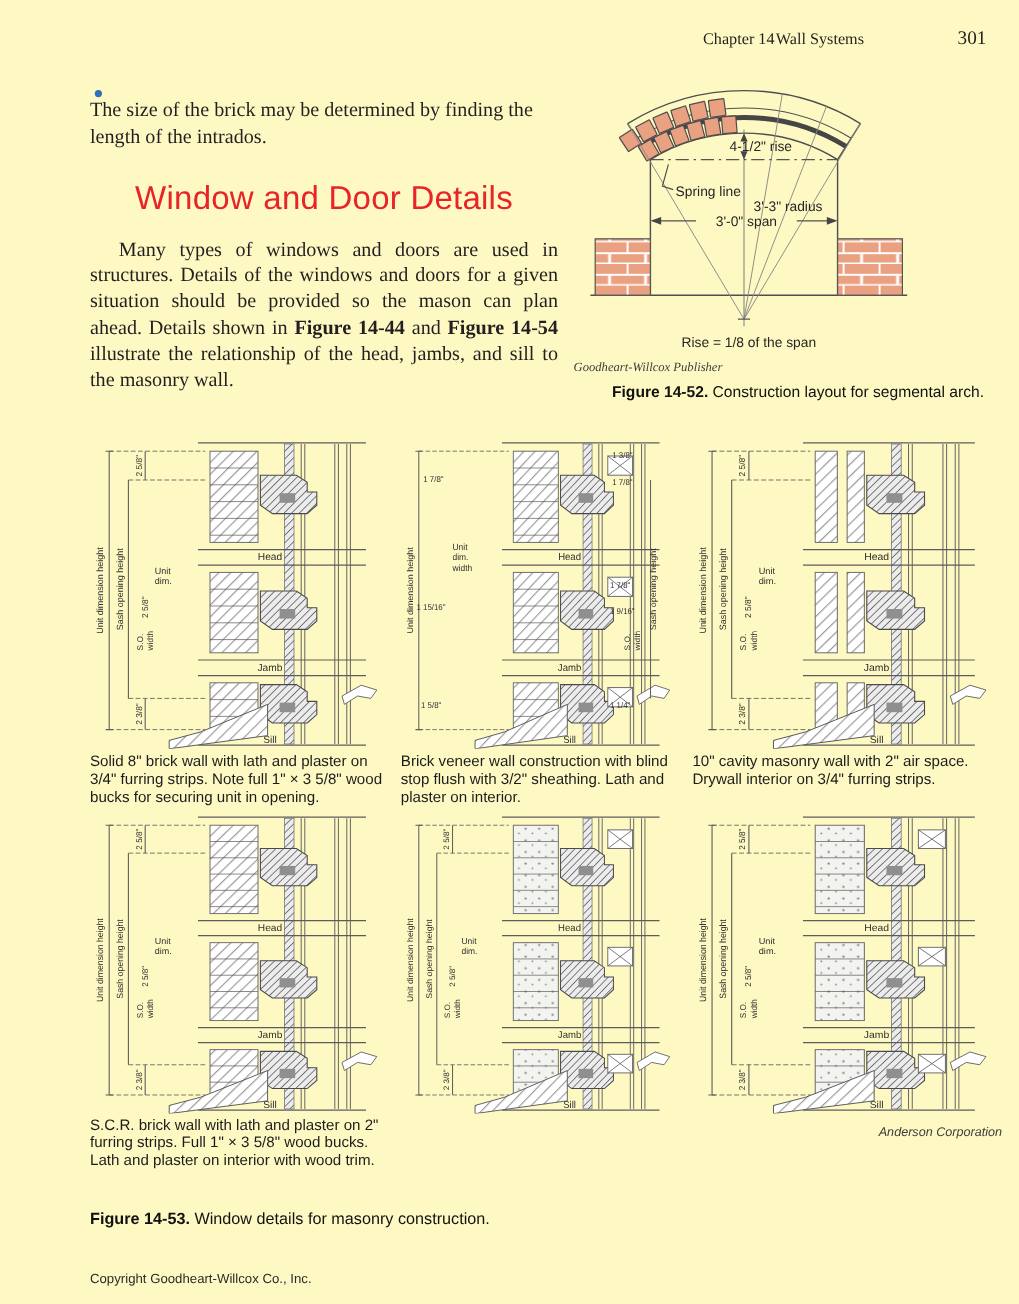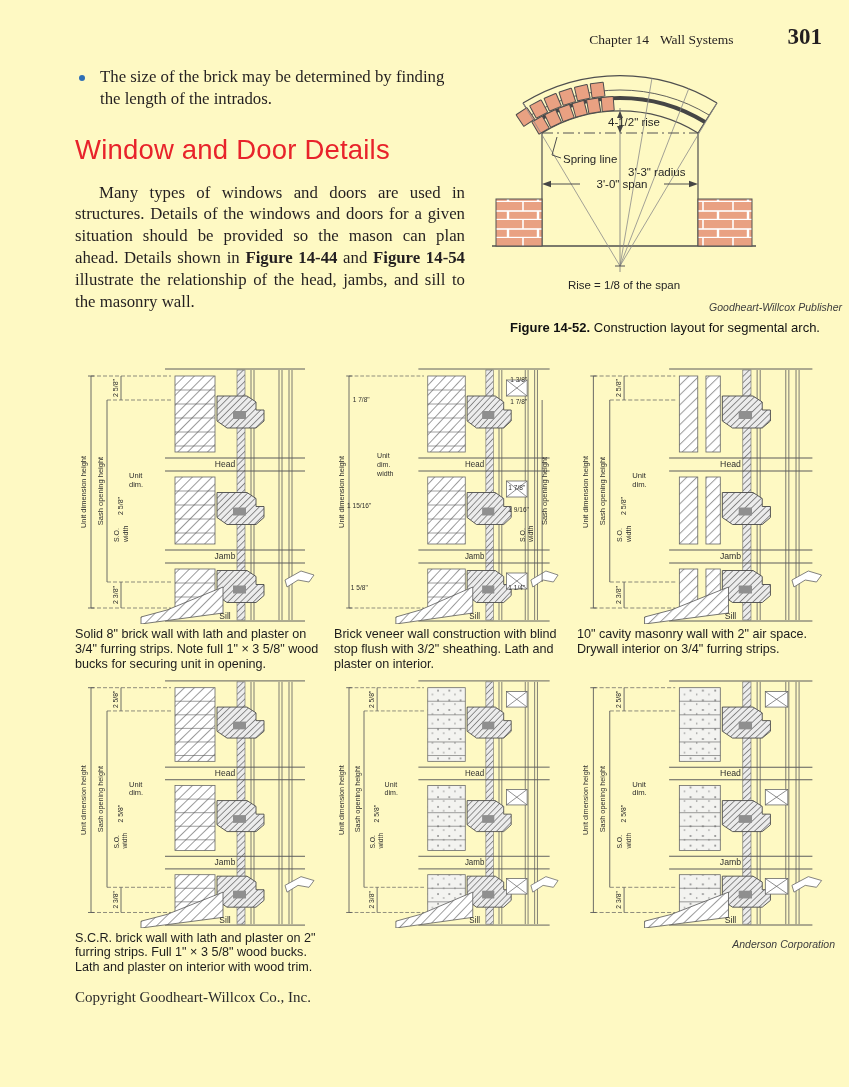--- a/index.html
+++ b/index.html
@@ -1,46 +1,46 @@
 <!DOCTYPE html>
 <html><head>
 <meta charset="utf-8">
 <style>
   html,body{margin:0;padding:0;background:#ffffff;}
   .page{position:relative;width:849px;height:1087px;background:#fef9c3;overflow:hidden;
         font-family:"Liberation Serif",serif;color:#231f20;}
   
   .header{position:absolute;top:24px;right:27px;display:flex;align-items:baseline;font-size:13.5px;}
-  .header .sect{margin-left:11px;}
-  .header .pagenum{font-size:23px;margin-left:54px;font-weight:bold;}
+  .header .sect{margin-left:1px;}
+  .header .pagenum{font-size:16px;margin-left:78px;}
   
   .leftcol{position:absolute;left:75px;top:66px;width:390px;}
-  .bullet-item{display:flex;font-size:16.8px;line-height:1.3;}
+  .bullet-item{display:flex;font-size:16.8px;line-height:1.3;flex-direction:column;}
   .bullet-dot{flex:none;width:6px;height:6px;border-radius:50%;margin:9px 15px 0 4px;}
   .para{font-size:16.8px;line-height:1.3;text-align:justify;text-indent:24px;margin-top:5px;}
   .section-heading{font-family:"Liberation Sans",sans-serif;font-weight:400;font-size:27.5px;
-        margin:24px 0 16px 0;letter-spacing:0.2px;}
+        margin:24px 0 16px 0;letter-spacing:0.2px;text-align:center;}
   
   .fig52{position:absolute;left:478px;top:58px;width:364px;}
   .fig52 svg{display:block;}
-  .credit{font-family:Liberation Sans, sans-serif;font-style:italic;font-size:10.5px;color:#3d3d3d;
-        text-align:right;margin-top:3px;}
+  .credit{font-family:Liberation Serif, serif;font-style:italic;font-size:10.5px;color:#3d3d3d;
+        margin-top:3px;}
   .figcap{font-family:"Liberation Sans",sans-serif;font-size:13px;color:#111;margin-top:7px;line-height:1.25;}
   .figcap b{font-weight:bold;margin-left:32px;}
   
   .fig53{position:absolute;left:75px;top:366px;width:770px;}
   .grid{display:grid;grid-template-columns:256px 240px 262px;column-gap:3px;row-gap:6px;}
   .cell svg{display:block;width:100%;}
   .panel-caption{font-family:"Liberation Sans",sans-serif;font-size:12.6px;line-height:1.18;color:#1c1c1c;
         margin-top:3px;padding-right:6px;}
   .credit-anderson{font-family:"Liberation Sans",sans-serif;font-style:italic;font-size:10.5px;color:#3d3d3d;
         text-align:right;margin-top:10px;padding-right:4px;}
   .fig53cap{position:absolute;left:75px;top:1008px;font-family:"Liberation Sans",sans-serif;font-size:13.5px;color:#111;}
   .fig53cap b{font-weight:bold;}
-  .copyright{position:absolute;left:75px;top:989px;font-family:Liberation Serif, serif;font-size:15px;color:#2b2b2b;}
+  .copyright{position:absolute;left:75px;top:1060px;font-family:Liberation Sans, sans-serif;font-size:11px;color:#2b2b2b;}
   svg text{font-family:"Liberation Sans",sans-serif;}
 </style>
 </head>
 <body>
 
 <svg width="0" height="0" style="position:absolute" aria-hidden="true">
   <defs>
     <pattern id="hatch" width="7" height="7" patternUnits="userSpaceOnUse" patternTransform="rotate(45)">
       <rect width="7" height="7" fill="#ffffff"></rect>
       <line x1="0" y1="0" x2="0" y2="7" stroke="#9b9b9b" stroke-width="2"></line>
@@ -527,15 +527,16 @@
             <text font-size="7" fill="#2e2e2e" text-anchor="middle" transform="translate(43 229) rotate(-90)" x="0" y="0"><tspan x="0" dy="0">2 3/8"</tspan></text>
             <text font-size="7.5" fill="#2e2e2e" text-anchor="start" x="54" y="112"><tspan x="54" dy="0">Unit</tspan><tspan x="54" dy="9">dim.</tspan></text>
             <text font-size="7" fill="#2e2e2e" text-anchor="middle" transform="translate(48 140) rotate(-90)" x="0" y="0"><tspan x="0" dy="0">2 5/8"</tspan></text>
             <text font-size="7" fill="#2e2e2e" text-anchor="start" transform="translate(44 176) rotate(-90)" x="0" y="0"><tspan x="0" dy="0">S.O.</tspan><tspan x="0" dy="8.5">width</tspan></text>
           </svg>
         <div class="credit-anderson">Anderson Corporation</div>
       </div>
     </div>
   </div>
 
+  <div class="fig53cap"><b>Figure 14-53.</b><span> Window details for masonry construction.</span></div>
 
   <div class="copyright">Copyright Goodheart-Willcox Co., Inc.</div>
 </div>
 
 </body></html>

